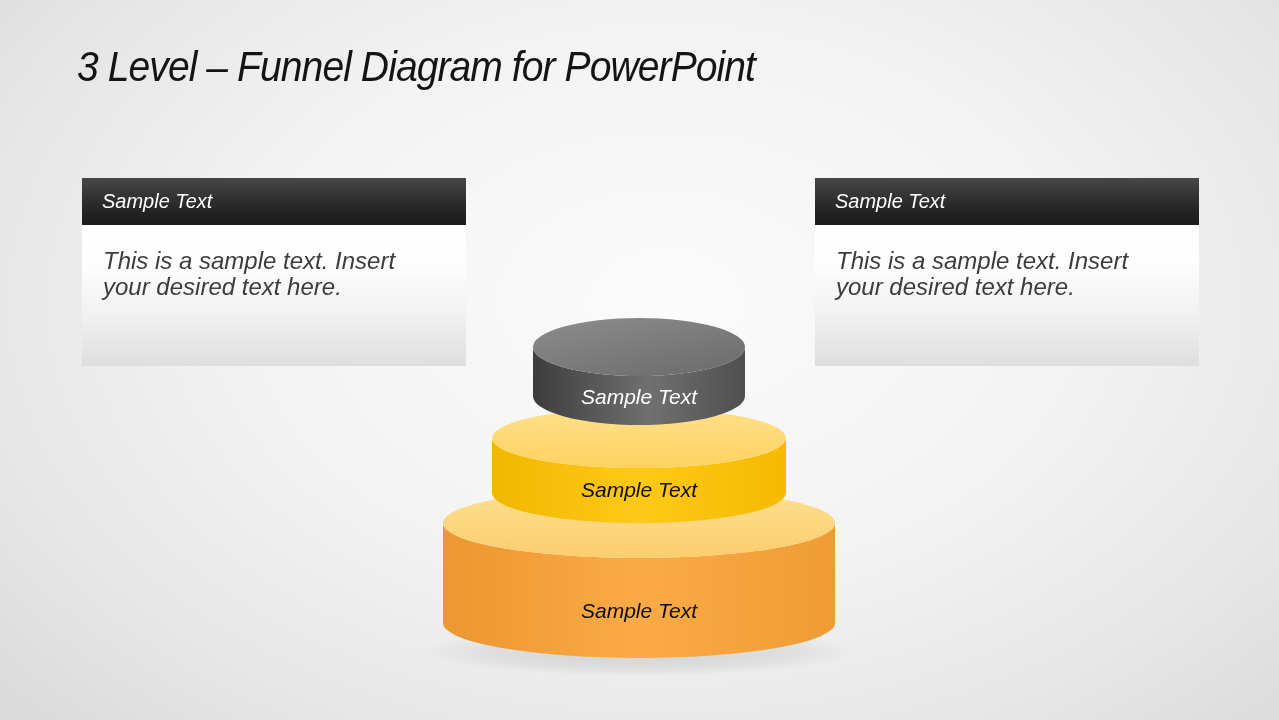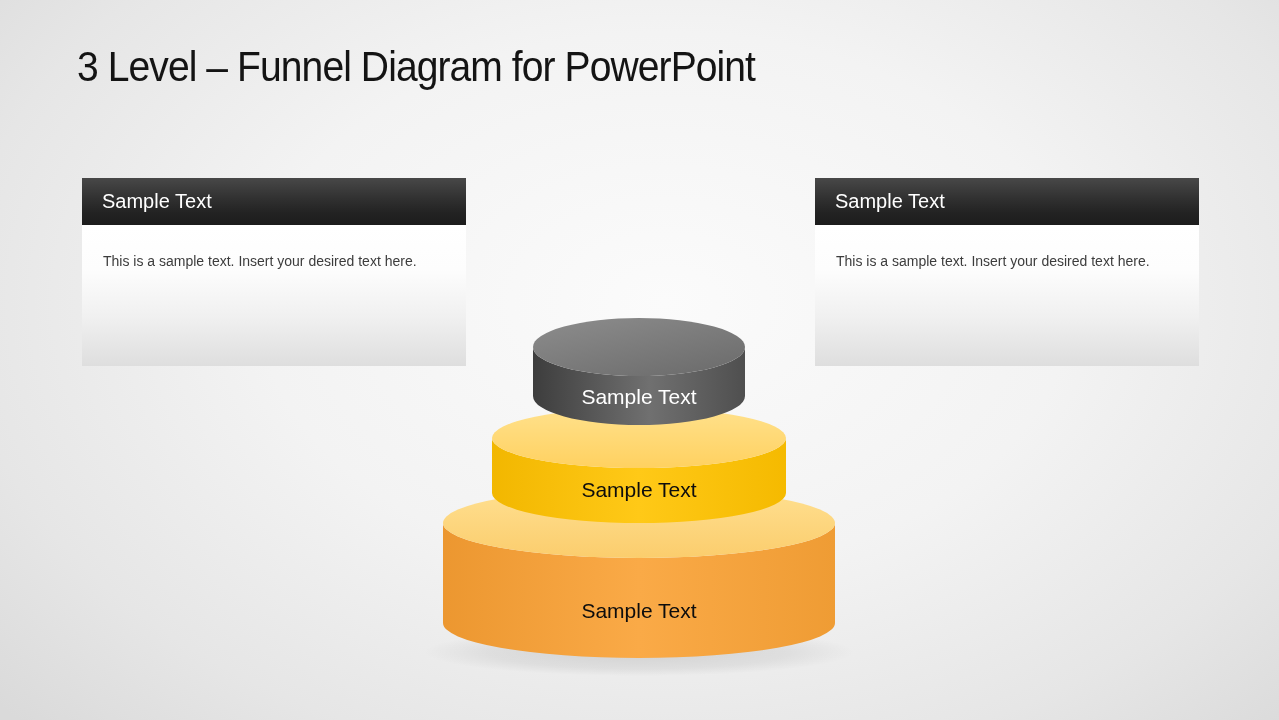--- a/index.html
+++ b/index.html
@@ -3,20 +3,21 @@
 <meta charset="utf-8">
 <style>
   html,body{margin:0;padding:0;}
   body{
     width:1279px;height:720px;overflow:hidden;
     font-family:"Liberation Sans", sans-serif;
   }
   .slide{
     position:relative;width:1279px;height:720px;
     background:radial-gradient(ellipse 900px 600px at 52% 42%, #fbfbfb 0%, #f3f3f3 45%, #e6e6e6 78%, #dadada 100%);
+    font-style:italic;
   }
   .slide-title{
     position:absolute;left:77px;top:42px;
     font-size:42px;line-height:50px;color:#141414;
     letter-spacing:-1px;
     transform:scaleX(0.93);transform-origin:0 50%;
     white-space:nowrap;
   }
   
   .callout{
@@ -28,21 +29,21 @@
     height:47px;
     background:linear-gradient(180deg,#484848 0%,#303030 45%,#222222 75%,#1c1c1c 100%);
     color:#ffffff;font-size:20px;
     display:flex;align-items:center;
     padding-left:20px;box-sizing:border-box;
   }
   .callout-divider{height:2px;background:#ffffff;}
   .callout-body{
     height:139px;box-sizing:border-box;
     background:linear-gradient(180deg,#ffffff 0%,#fdfdfd 30%,#f0f0f0 65%,#dedede 100%);
-    color:#3c3c3c;font-size:14px;line-height:26px;
+    color:#3c3c3c;font-size:24px;line-height:26px;
     padding:21px 22px 0 21px;
   }
   .funnel-svg{position:absolute;left:0;top:0;}
   .tier-label{font-family:"Liberation Sans", sans-serif;font-size:21px;}
   .tier-label.light{fill:#ffffff;}
   .tier-label.dark{fill:#0d0d0d;}
 </style>
 </head>
 <body>
 

